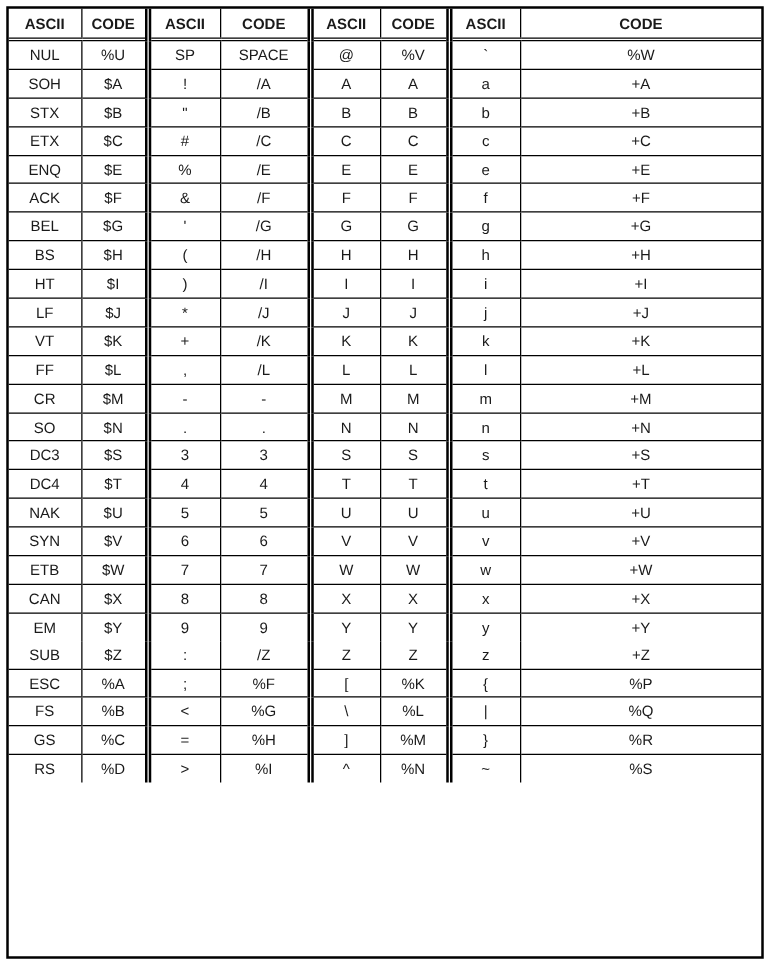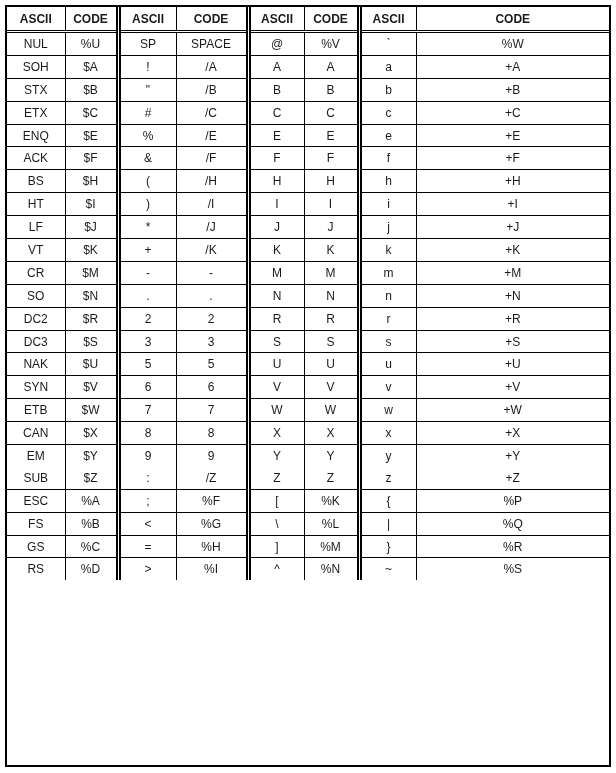--- a/index.html
+++ b/index.html
@@ -148,20 +148,30 @@
           <td>ACK</td>
           <td>$F</td>
           <td class="grp-start">&amp;</td>
           <td>/F</td>
           <td class="grp-start">F</td>
           <td>F</td>
           <td class="grp-start">f</td>
           <td>+F</td>
         </tr>
         <tr>
+          <td>BEL</td>
+          <td>$G</td>
+          <td class="grp-start">'</td>
+          <td>/G</td>
+          <td class="grp-start">G</td>
+          <td>G</td>
+          <td class="grp-start">g</td>
+          <td>+G</td>
+        </tr>
+        <tr>
           <td>BS</td>
           <td>$H</td>
           <td class="grp-start">(</td>
           <td>/H</td>
           <td class="grp-start">H</td>
           <td>H</td>
           <td class="grp-start">h</td>
           <td>+H</td>
         </tr>
         <tr>
@@ -188,58 +198,68 @@
           <td>VT</td>
           <td>$K</td>
           <td class="grp-start">+</td>
           <td>/K</td>
           <td class="grp-start">K</td>
           <td>K</td>
           <td class="grp-start">k</td>
           <td>+K</td>
         </tr>
         <tr>
+          <td>FF</td>
+          <td>$L</td>
+          <td class="grp-start">,</td>
+          <td>/L</td>
+          <td class="grp-start">L</td>
+          <td>L</td>
+          <td class="grp-start">l</td>
+          <td>+L</td>
+        </tr>
+        <tr>
           <td>CR</td>
           <td>$M</td>
           <td class="grp-start">-</td>
           <td>-</td>
           <td class="grp-start">M</td>
           <td>M</td>
           <td class="grp-start">m</td>
           <td>+M</td>
         </tr>
         <tr>
           <td>SO</td>
           <td>$N</td>
           <td class="grp-start">.</td>
           <td>.</td>
           <td class="grp-start">N</td>
           <td>N</td>
           <td class="grp-start">n</td>
           <td>+N</td>
         </tr>
         <tr>
-          <td>DC2</td>
-          <td>$R</td>
-          <td class="grp-start">2</td>
-          <td>2</td>
-          <td class="grp-start">R</td>
-          <td>R</td>
-          <td class="grp-start">r</td>
-          <td>+R</td>
-        </tr>
-        <tr>
           <td>DC3</td>
           <td>$S</td>
           <td class="grp-start">3</td>
           <td>3</td>
           <td class="grp-start">S</td>
           <td>S</td>
           <td class="grp-start">s</td>
           <td>+S</td>
+        </tr>
+        <tr>
+          <td>DC4</td>
+          <td>$T</td>
+          <td class="grp-start">4</td>
+          <td>4</td>
+          <td class="grp-start">T</td>
+          <td>T</td>
+          <td class="grp-start">t</td>
+          <td>+T</td>
         </tr>
         <tr>
           <td>NAK</td>
           <td>$U</td>
           <td class="grp-start">5</td>
           <td>5</td>
           <td class="grp-start">U</td>
           <td>U</td>
           <td class="grp-start">u</td>
           <td>+U</td>

